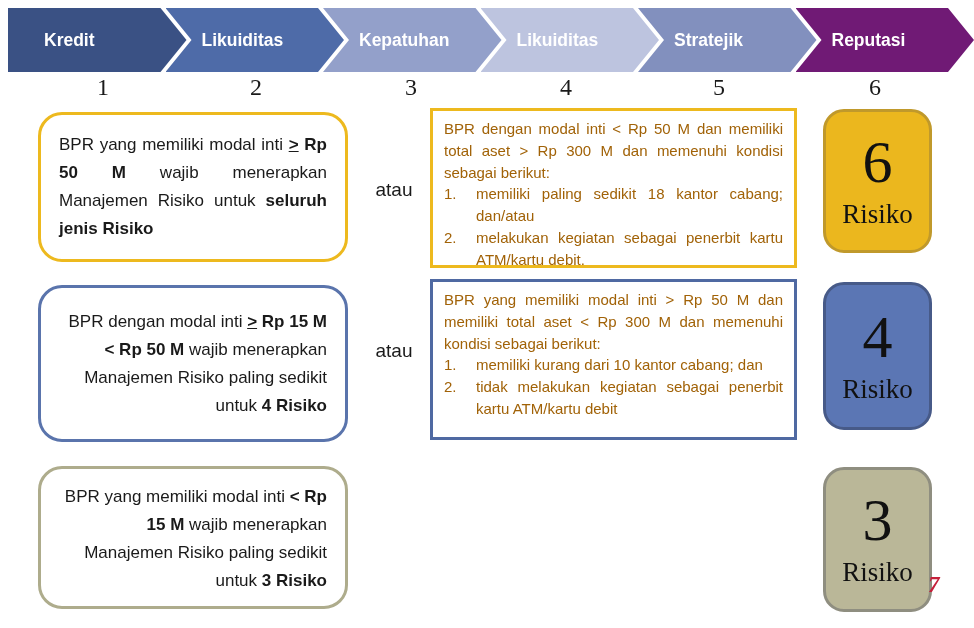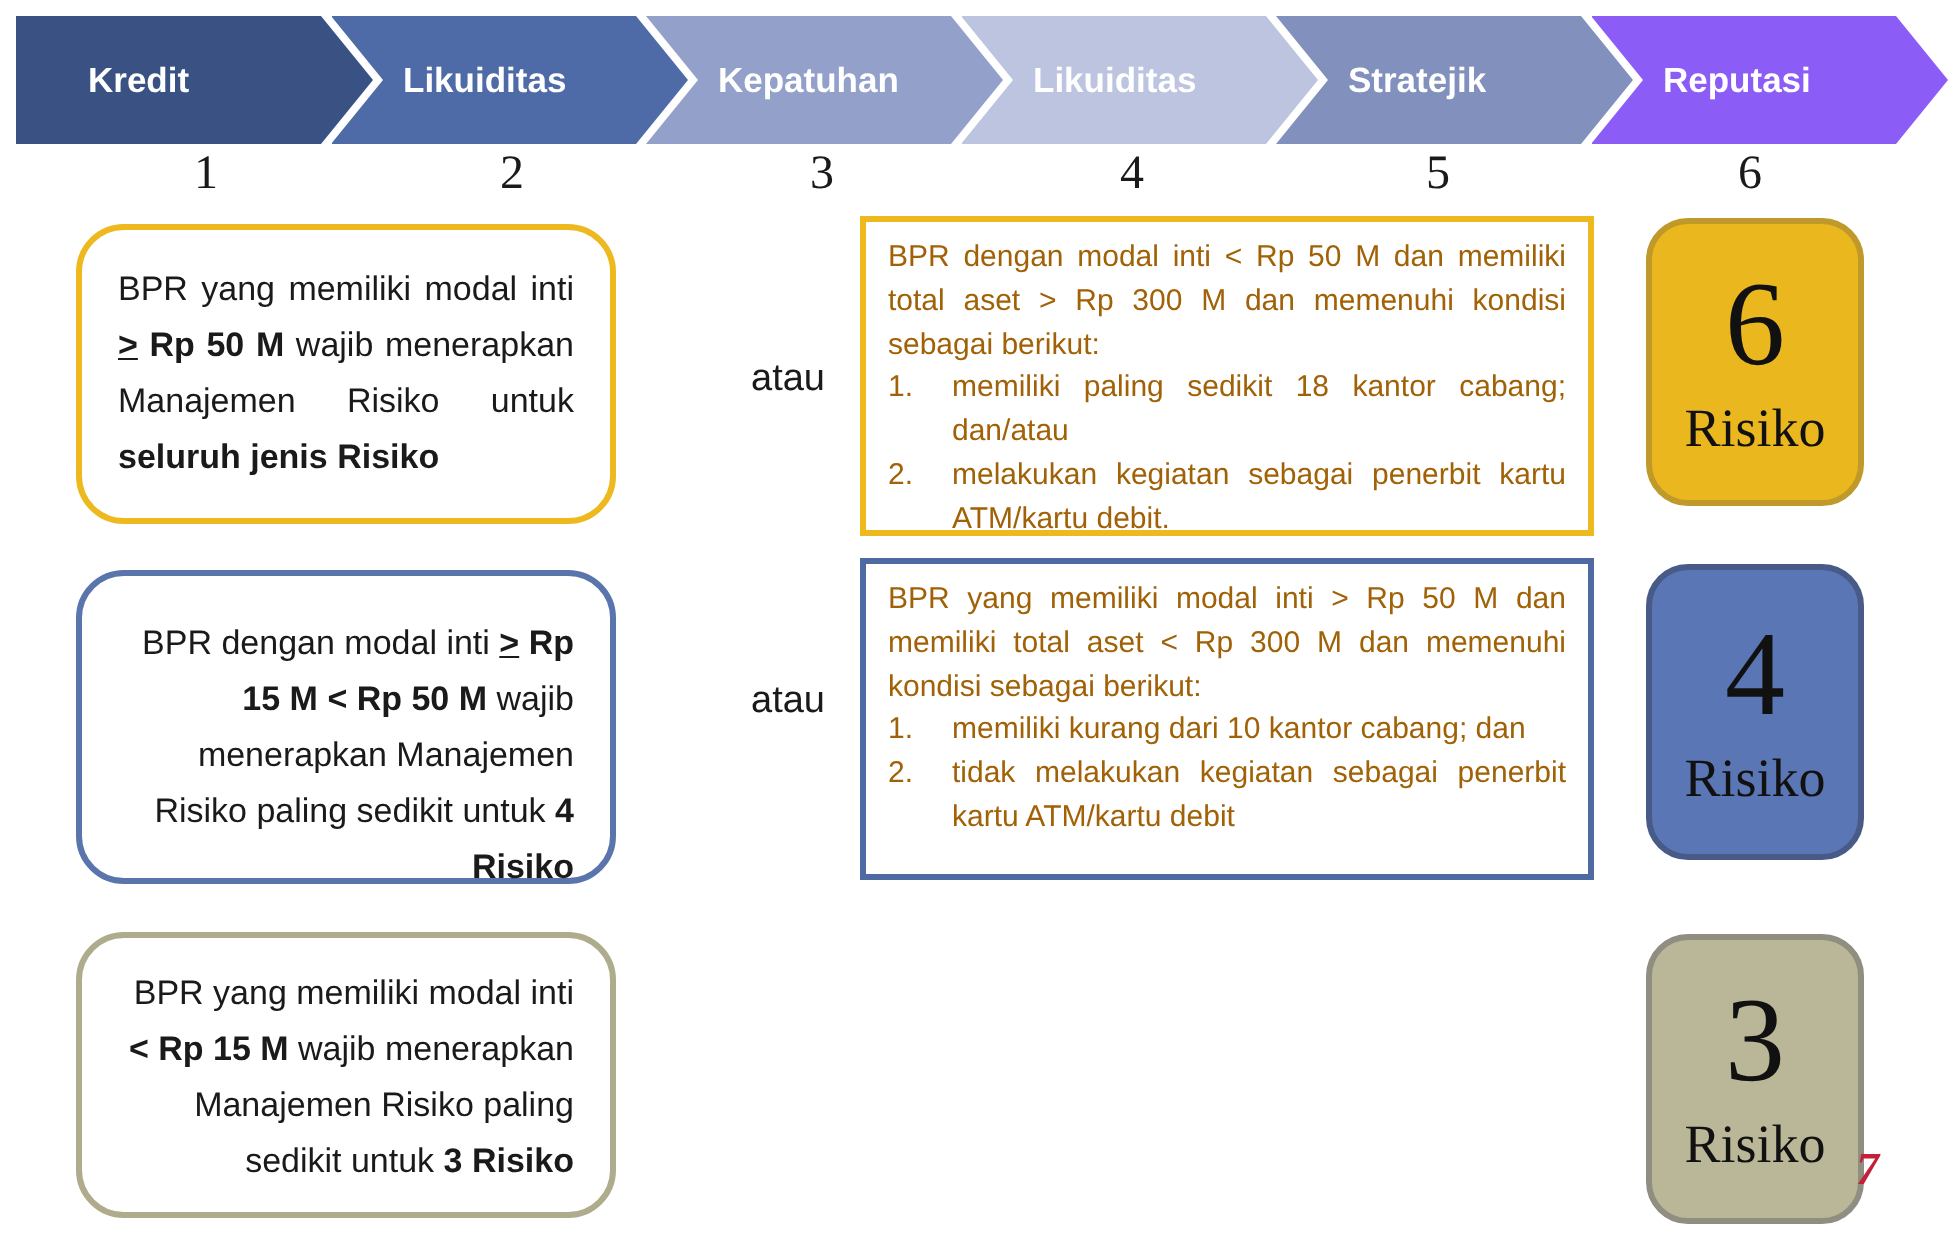--- a/index.html
+++ b/index.html
@@ -31,21 +31,21 @@
   }
 
   
   .step-num {
     position:absolute; top:74px; width:40px; text-align:center;
     font-family:"Liberation Serif", serif; font-size:24px; color:#1a1a1a;
   }
 
   
   .round-box {
-    position:absolute; left:38px; width:270px; box-sizing:border-box;
+    position:absolute; left:38px; width:310px; box-sizing:border-box;
     border:3px solid; border-radius:24px; background:#ffffff;
     color:#1a1a1a; font-size:17px; line-height:1.65; padding:16px 18px;
   }
   .round-box.justify { text-align:justify; }
   .round-box.center  { text-align:right; }
 
   
   .connector {
     position:absolute; left:364px; width:60px; text-align:center;
     font-size:19px; color:#1a1a1a;
@@ -93,21 +93,21 @@
     </div>
     <div class="chev mid" style="background-color: rgb(147, 160, 202);">
       <span>Kepatuhan</span>
     </div>
     <div class="chev mid" style="background-color: rgb(189, 196, 223);">
       <span>Likuiditas</span>
     </div>
     <div class="chev mid" style="background-color: rgb(130, 144, 190);">
       <span>Stratejik</span>
     </div>
-    <div class="chev last" style="background-color: #8b5cf6;">
+    <div class="chev last" style="background-color: #701a75;">
       <span>Reputasi</span>
     </div>
   </div>
 
   <div class="step-num" style="left:83px">1</div>
   <div class="step-num" style="left:236px">2</div>
   <div class="step-num" style="left:391px">3</div>
   <div class="step-num" style="left:546px">4</div>
   <div class="step-num" style="left:699px">5</div>
   <div class="step-num" style="left:855px">6</div>

